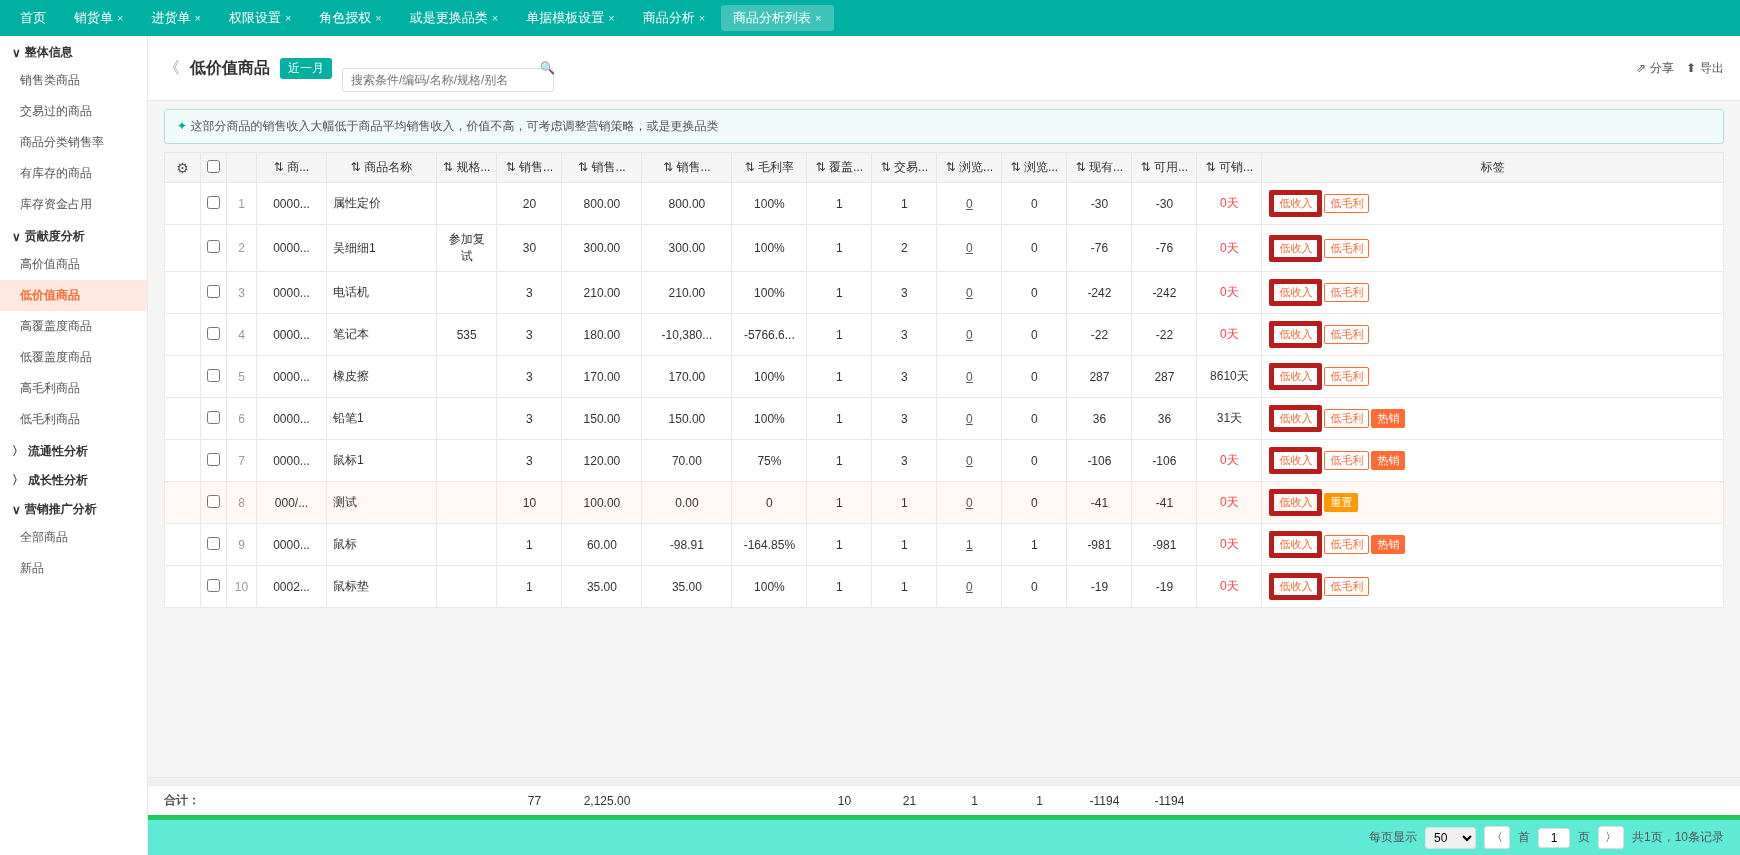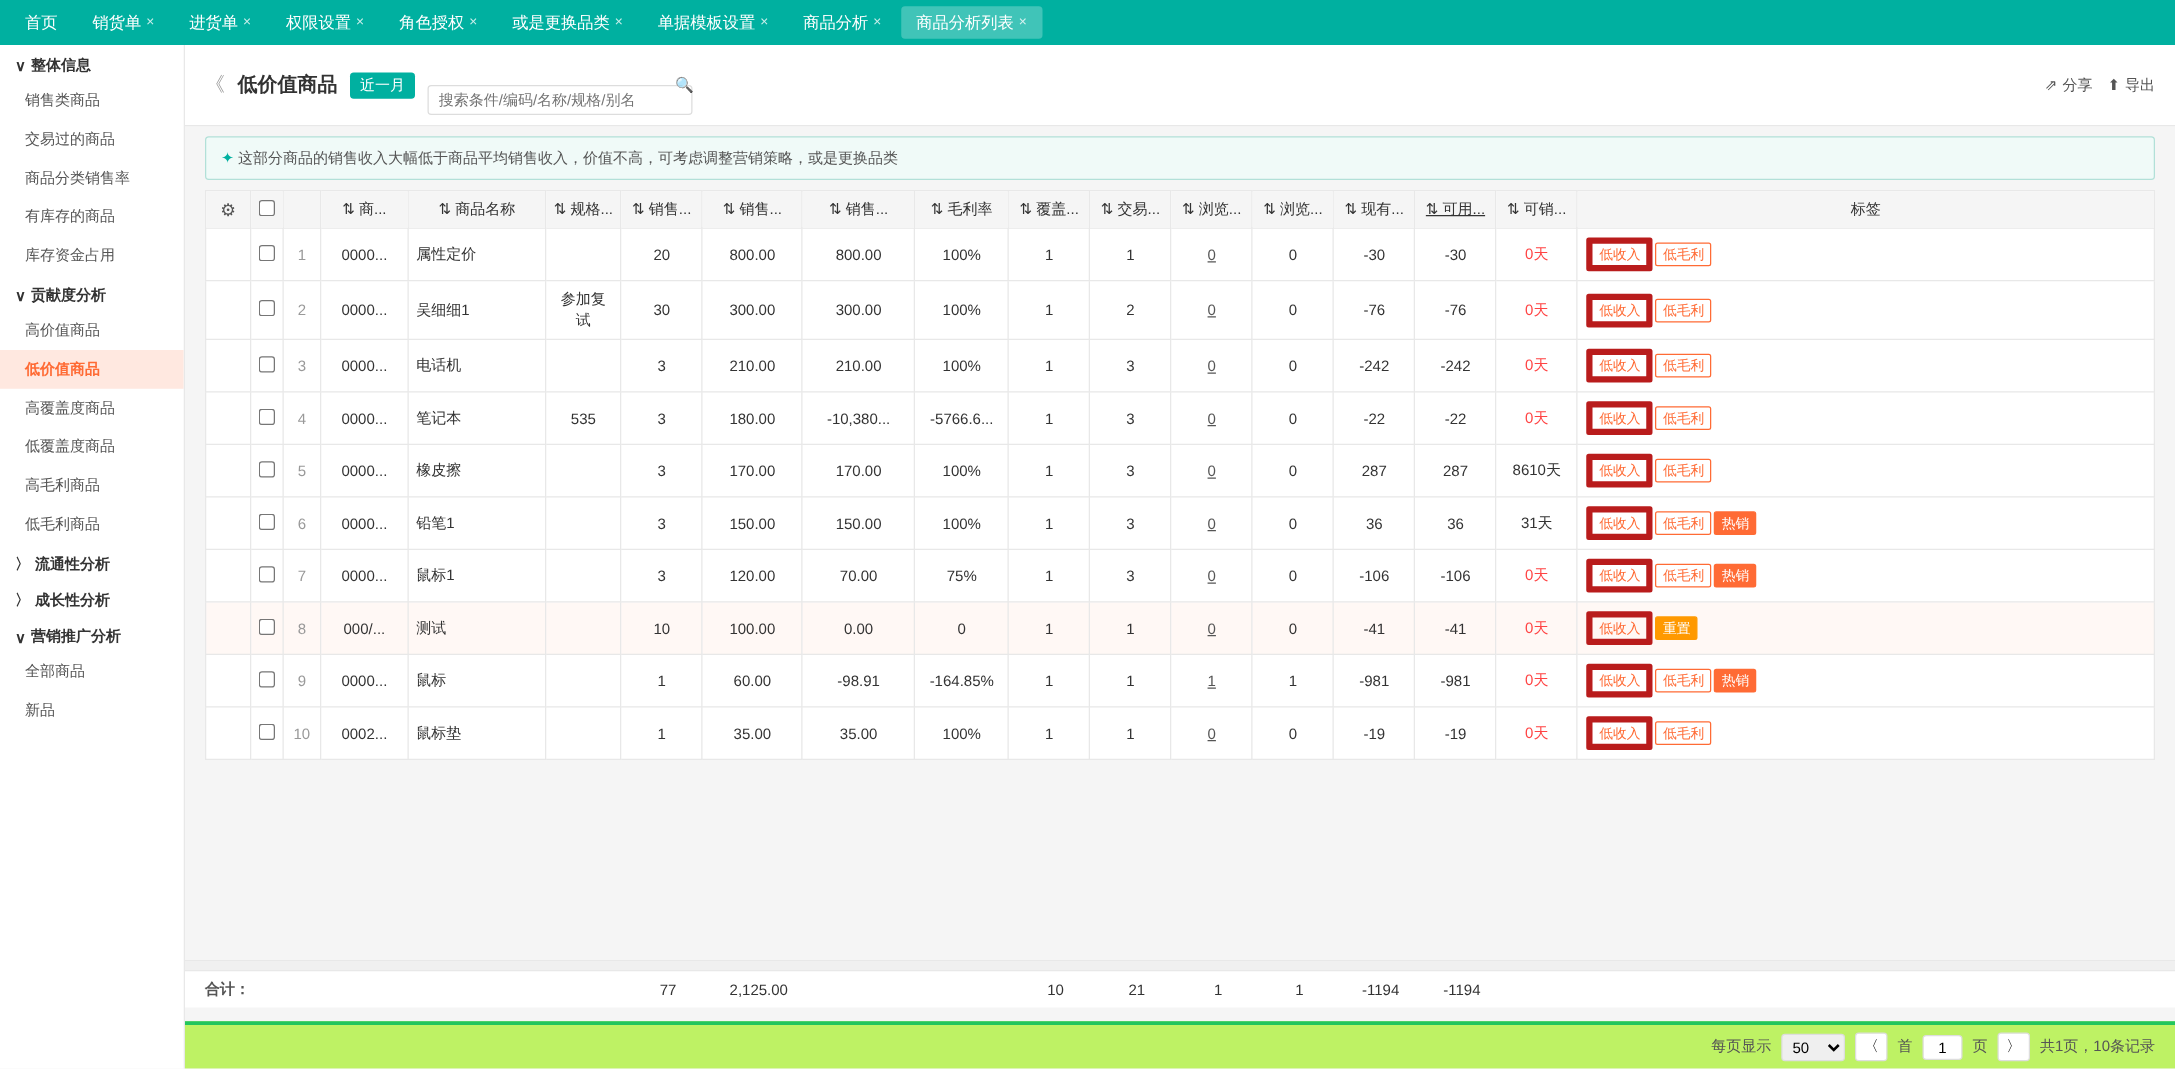--- a/index.html
+++ b/index.html
@@ -189,28 +189,27 @@
       background: #fff;
       border-top: 1px solid #e8e8e8;
       padding: 6px 16px;
       display: flex;
       align-items: center;
     }
     .footer-label { color: #555; font-weight: bold; margin-right: 12px; }
 
     
     .pagination-bar {
-      background: #bef264;
-      border-top: 3px solid #22c55e;
+      background: #5eead4;
+      border-top: 5px solid #22c55e;
       padding: 6px 16px;
       display: flex;
       align-items: center;
       justify-content: flex-end;
       gap: 8px;
-      margin-top: 11px;
     }
     .pagination-bar span { font-size: 12px; color: #555; }
     .page-select {
       border: 1px solid #ddd;
       border-radius: 3px;
       padding: 2px 4px;
       font-size: 12px;
     }
     .page-btn {
       border: 1px solid #ddd;
@@ -400,21 +399,21 @@
             </th>
             <th style="width:65px;">
               <span>⇅ 浏览...</span>
             </th>
             <th style="width:65px;">
               <span>⇅ 浏览...</span>
             </th>
             <th style="width:65px;">
               <span>⇅ 现有...</span>
             </th>
-            <th style="width:65px;text-decoration:underline;">
+            <th style="width:65px;">
               <span>⇅ 可用...</span>
             </th>
             <th style="width:65px;">
               <span>⇅ 可销...</span>
             </th>
             <th style="min-width:160px;">标签</th>
           </tr>
         </thead>
         <tbody id="table-body">
         <tr>

